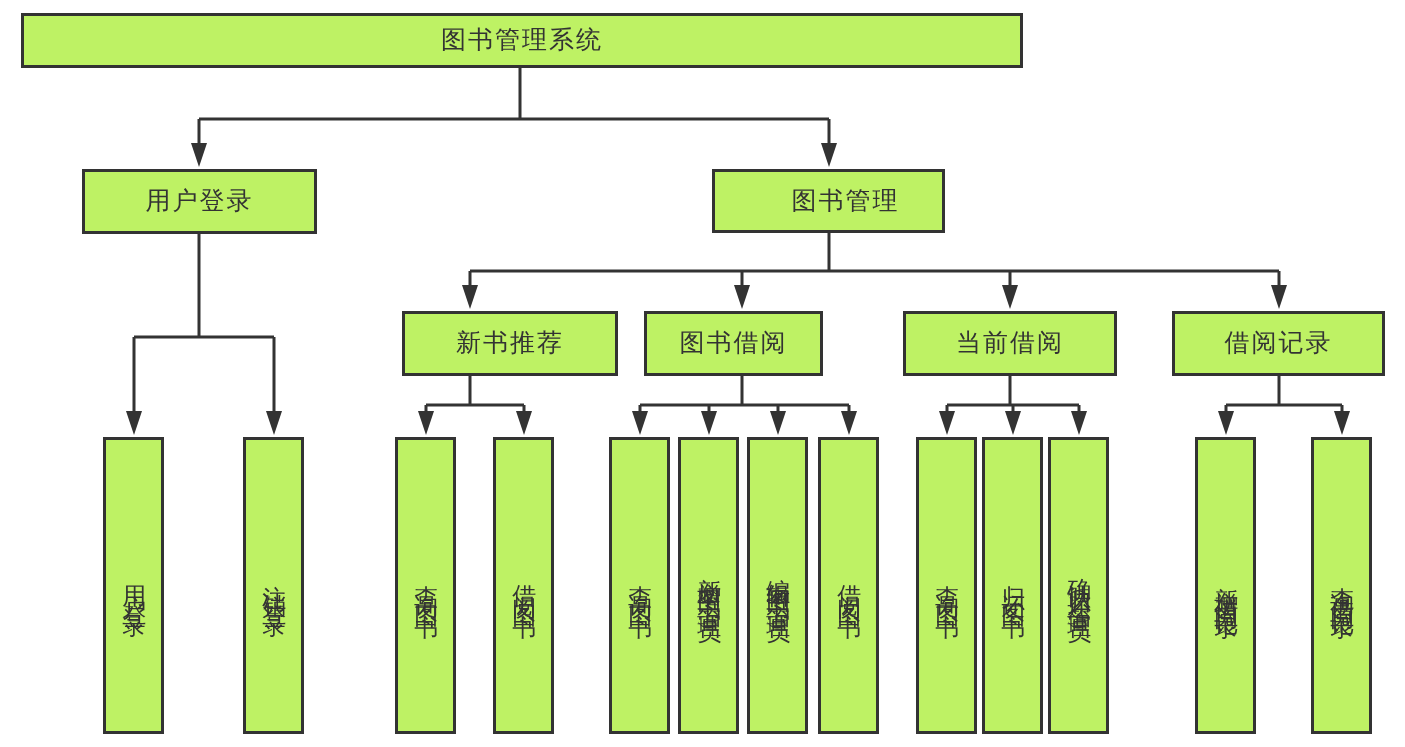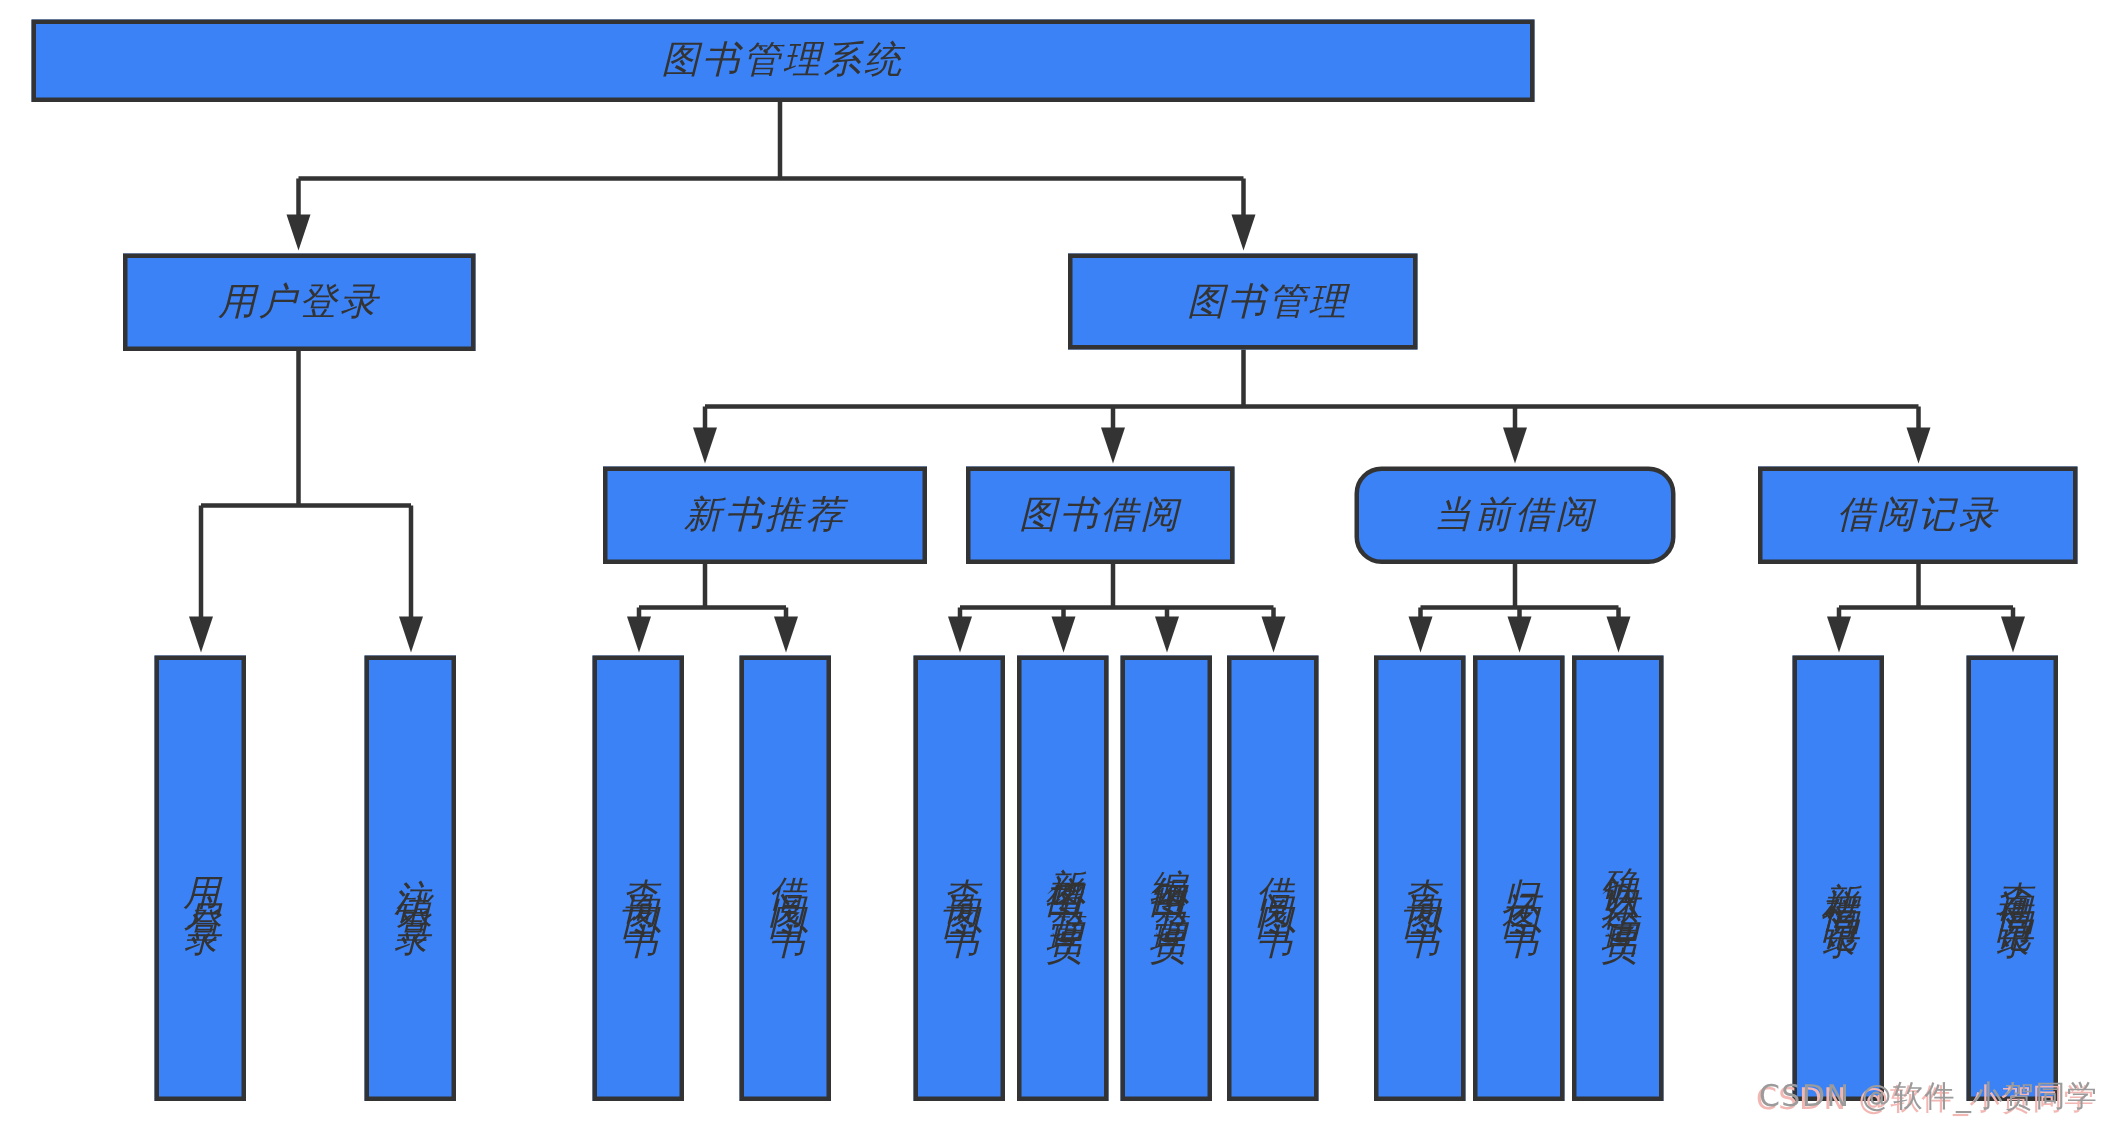--- a/index.html
+++ b/index.html
@@ -13,27 +13,26 @@
   }
   svg.edges {
     position: absolute;
     left: 0; top: 0;
     width: 1405px; height: 747px;
   }
   .node {
     position: absolute;
     box-sizing: border-box;
     border: 3px solid #333333;
-    background: #3b82f6;
+    background: #bef264;
     color: #333333;
     display: flex;
     align-items: center;
     justify-content: center;
     line-height: 1.15;
-    font-style: italic;
   }
   .node.h {
     font-size: 25px;
     letter-spacing: 2px;
     white-space: nowrap;
   }
   .node.v {
     writing-mode: vertical-rl;
     text-orientation: mixed;
     font-size: 24px;
@@ -80,30 +79,29 @@
       <path d="M 1279 376 V 405 M 1226 405 H 1342 M 1226 405 V 415 M 1342 405 V 415" stroke="#333333" stroke-width="3" fill="none"></path>
       <polygon points="1218,411 1234,411 1226,435" fill="#333333"></polygon>
       <polygon points="1334,411 1350,411 1342,435" fill="#333333"></polygon>
     </svg>
   <div id="nodes">
       <div class="node h" style="left: 21px; top: 13px; width: 1002px; height: 55px;">图书管理系统</div>
       <div class="node h" style="left: 82px; top: 169px; width: 235px; height: 65px;">用户登录</div>
       <div class="node h" style="left: 712px; top: 169px; width: 233px; height: 64px; padding-left: 34px;">图书管理</div>
       <div class="node h" style="left: 362px; top: 311px; width: 216px; height: 65px; margin-left: 40px;">新书推荐</div>
       <div class="node h" style="left: 634px; top: 311px; width: 179px; height: 65px; margin-left: 10px;">图书借阅</div>
-      <div class="node h" style="left: 903px; top: 311px; width: 214px; height: 65px; border-radius: 18px;">当前借阅</div>
+      <div class="node h" style="left: 903px; top: 311px; width: 214px; height: 65px;">当前借阅</div>
       <div class="node h" style="left: 1172px; top: 311px; width: 213px; height: 65px;">借阅记录</div>
       <div class="node v" style="left: 103px; top: 437px; width: 61px; height: 297px; letter-spacing: 10px;">用户登录</div>
       <div class="node v" style="left: 243px; top: 437px; width: 61px; height: 297px; letter-spacing: 10px;">注销登录</div>
       <div class="node v" style="left: 395px; top: 437px; width: 61px; height: 297px; letter-spacing: 10px;">查询图书</div>
       <div class="node v" style="left: 493px; top: 437px; width: 61px; height: 297px; letter-spacing: 10px;">借阅图书</div>
       <div class="node v" style="left: 609px; top: 437px; width: 61px; height: 297px; letter-spacing: 10px;">查询图书</div>
       <div class="node v" style="left: 678px; top: 437px; width: 61px; height: 297px; letter-spacing: 6px;">新增图书（管理员）</div>
       <div class="node v" style="left: 747px; top: 437px; width: 61px; height: 297px; letter-spacing: 6px;">编辑图书（管理员）</div>
       <div class="node v" style="left: 818px; top: 437px; width: 61px; height: 297px; letter-spacing: 10px;">借阅图书</div>
       <div class="node v" style="left: 916px; top: 437px; width: 61px; height: 297px; letter-spacing: 10px;">查询图书</div>
       <div class="node v" style="left: 982px; top: 437px; width: 61px; height: 297px; letter-spacing: 10px;">归还图书</div>
       <div class="node v" style="left: 1048px; top: 437px; width: 61px; height: 297px; letter-spacing: 6px;">确认归还（管理员）</div>
       <div class="node v" style="left: 1195px; top: 437px; width: 61px; height: 297px; letter-spacing: 6px;">新增借阅记录</div>
       <div class="node v" style="left: 1311px; top: 437px; width: 61px; height: 297px; letter-spacing: 6px;">查询借阅记录</div>
     </div>
-  <div class="watermark">CSDN @软件_小贺同学</div>
 </div>
 
 </body></html>

